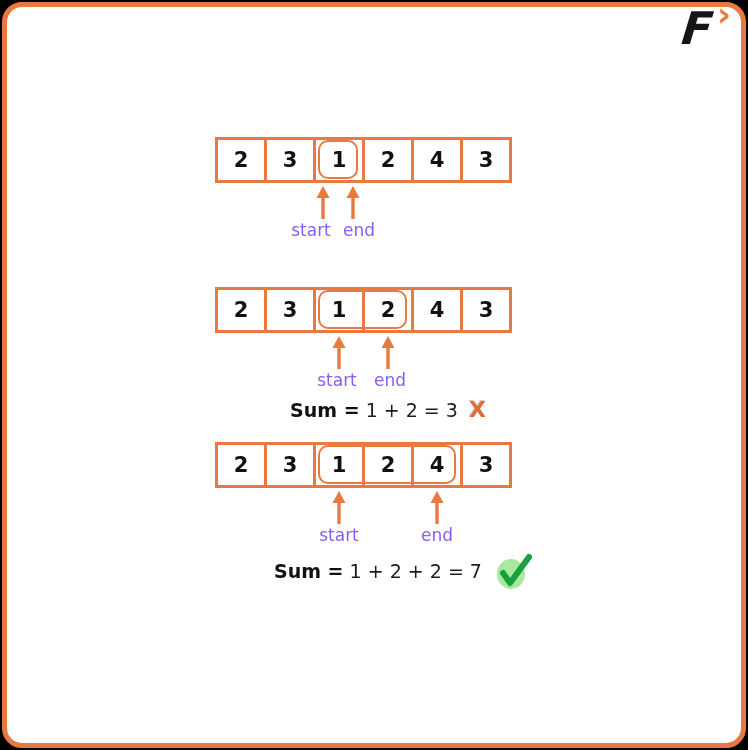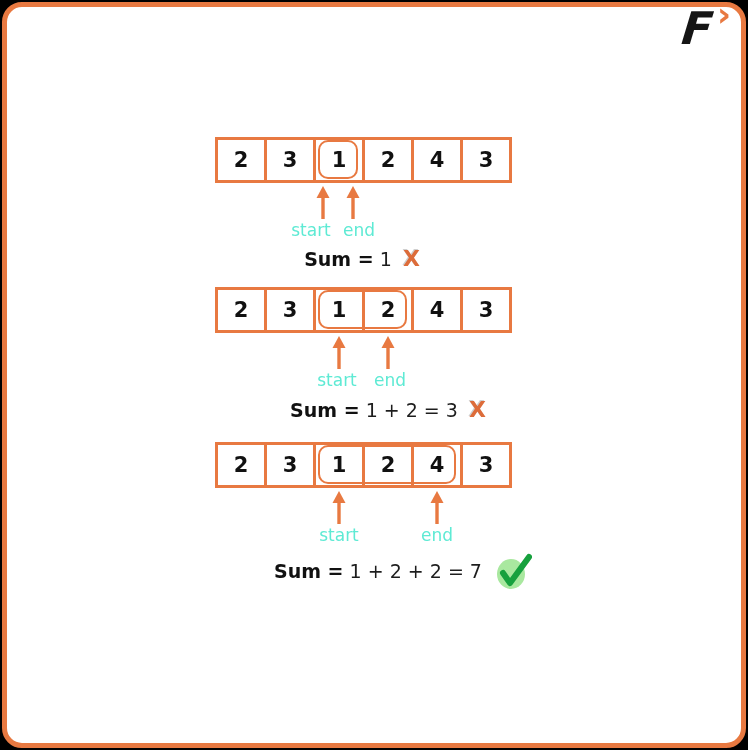--- a/index.html
+++ b/index.html
@@ -48,21 +48,21 @@
   .w2{left:318px;top:290px;width:89px;height:39px}
   .w3{left:318px;top:445px;width:138px;height:39px}
   
   .arrow{position:absolute;width:14px;height:33px;}
   .g1a1{left:316px;top:186px}.g1a2{left:346px;top:186px}
   .g2a1{left:332px;top:336px}.g2a2{left:381px;top:336px}
   .g3a1{left:332px;top:491px}.g3a2{left:430px;top:491px}
   
   .ptr{
     position:absolute;transform:translateX(-50%);
-    font-size:17px;color:#5eead4;white-space:nowrap;
+    font-size:17px;color:#8b5cf6;white-space:nowrap;
   }
   .g1l1{left:311px;top:220px}.g1l2{left:359px;top:220px}
   .g2l1{left:337px;top:370px}.g2l2{left:390px;top:370px}
   .g3l1{left:339px;top:525px}.g3l2{left:437px;top:525px}
   
   .line{
     position:absolute;transform:translateX(-50%);
     font-size:19px;color:#1d1d1d;white-space:nowrap;
   }
   .line .b{font-weight:700;color:#111;}
@@ -100,25 +100,20 @@
   <svg class="arrow g1a1" viewBox="0 0 14 33">
     <polygon points="7,0 0.5,12 13.5,12" fill="#E87941"></polygon>
     <rect x="5.3" y="10" width="3.4" height="23" fill="#E87941"></rect>
   </svg>
   <svg class="arrow g1a2" viewBox="0 0 14 33">
     <polygon points="7,0 0.5,12 13.5,12" fill="#E87941"></polygon>
     <rect x="5.3" y="10" width="3.4" height="23" fill="#E87941"></rect>
   </svg>
   <div class="ptr g1l1">start</div>
   <div class="ptr g1l2">end</div>
-  <div class="line s1">
-    <span class="b">Sum =</span>
-    <span>1</span>
-    <span class="xmark">X</span>
-  </div>
 
   <div class="array a2">
     <div class="cell">2</div>
     <div class="cell">3</div>
     <div class="cell">1</div>
     <div class="cell">2</div>
     <div class="cell">4</div>
     <div class="cell">3</div>
   </div>
   <div class="window w2"></div>

